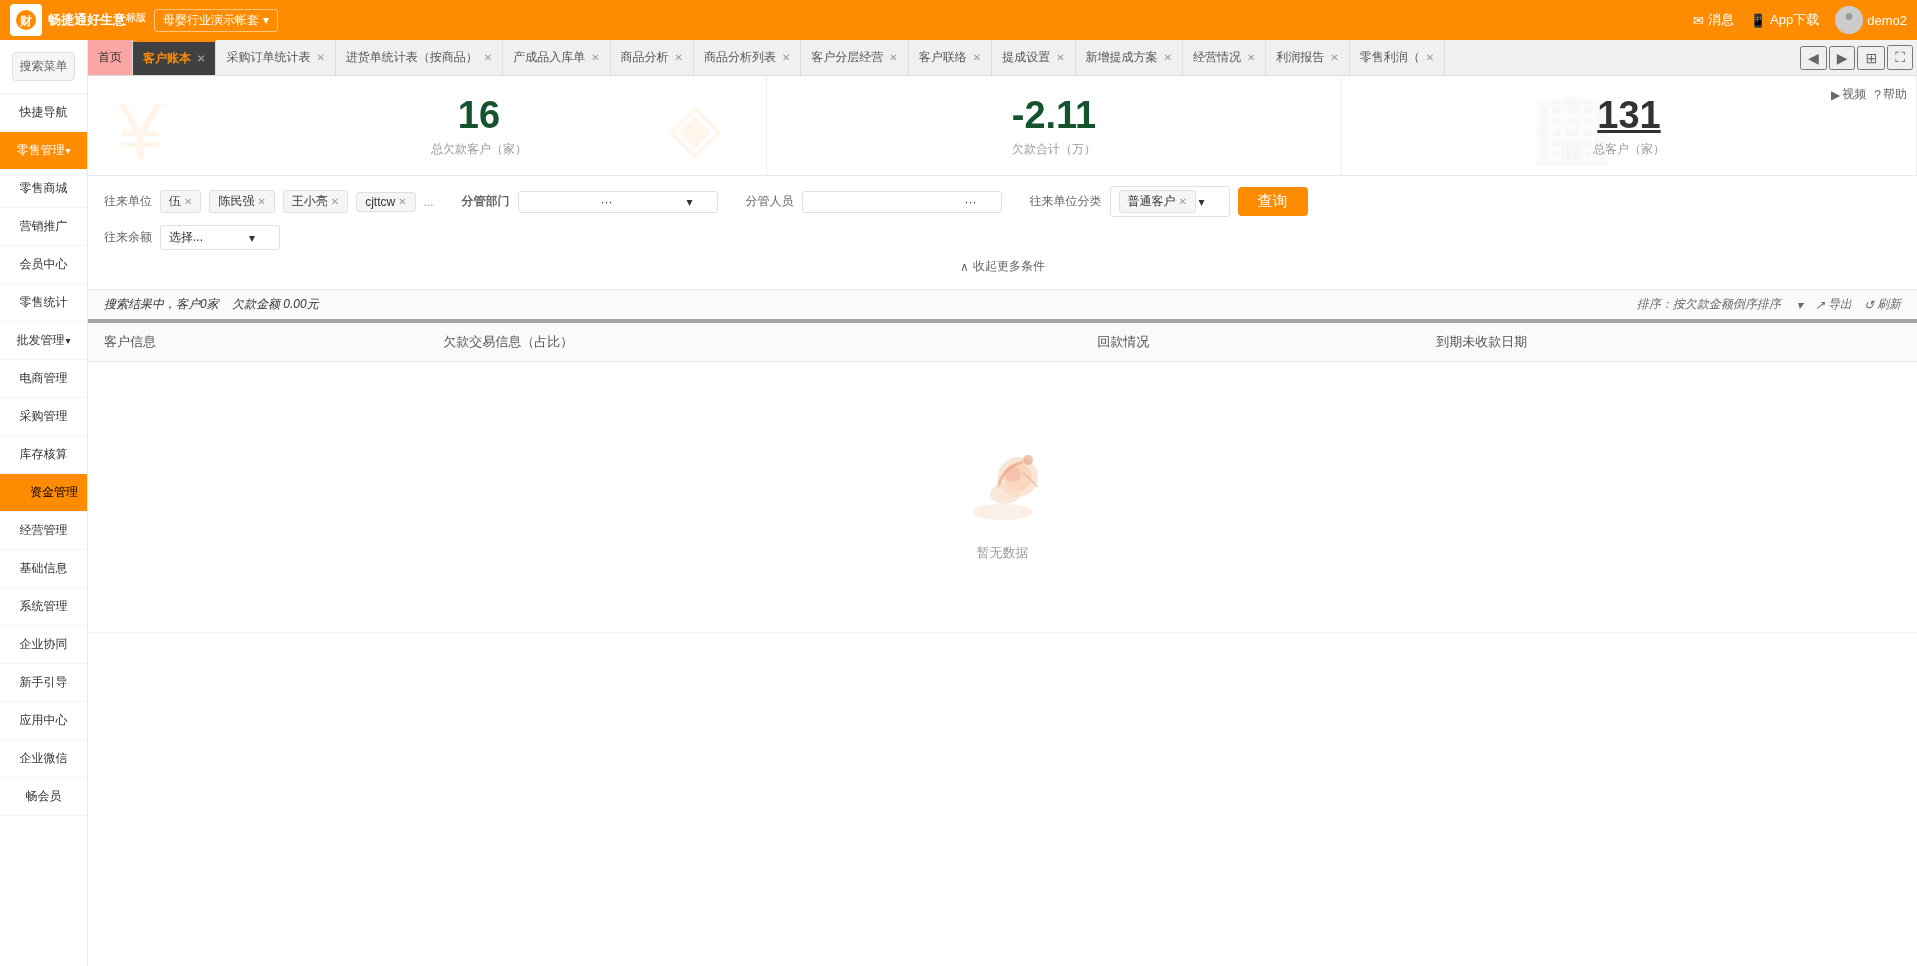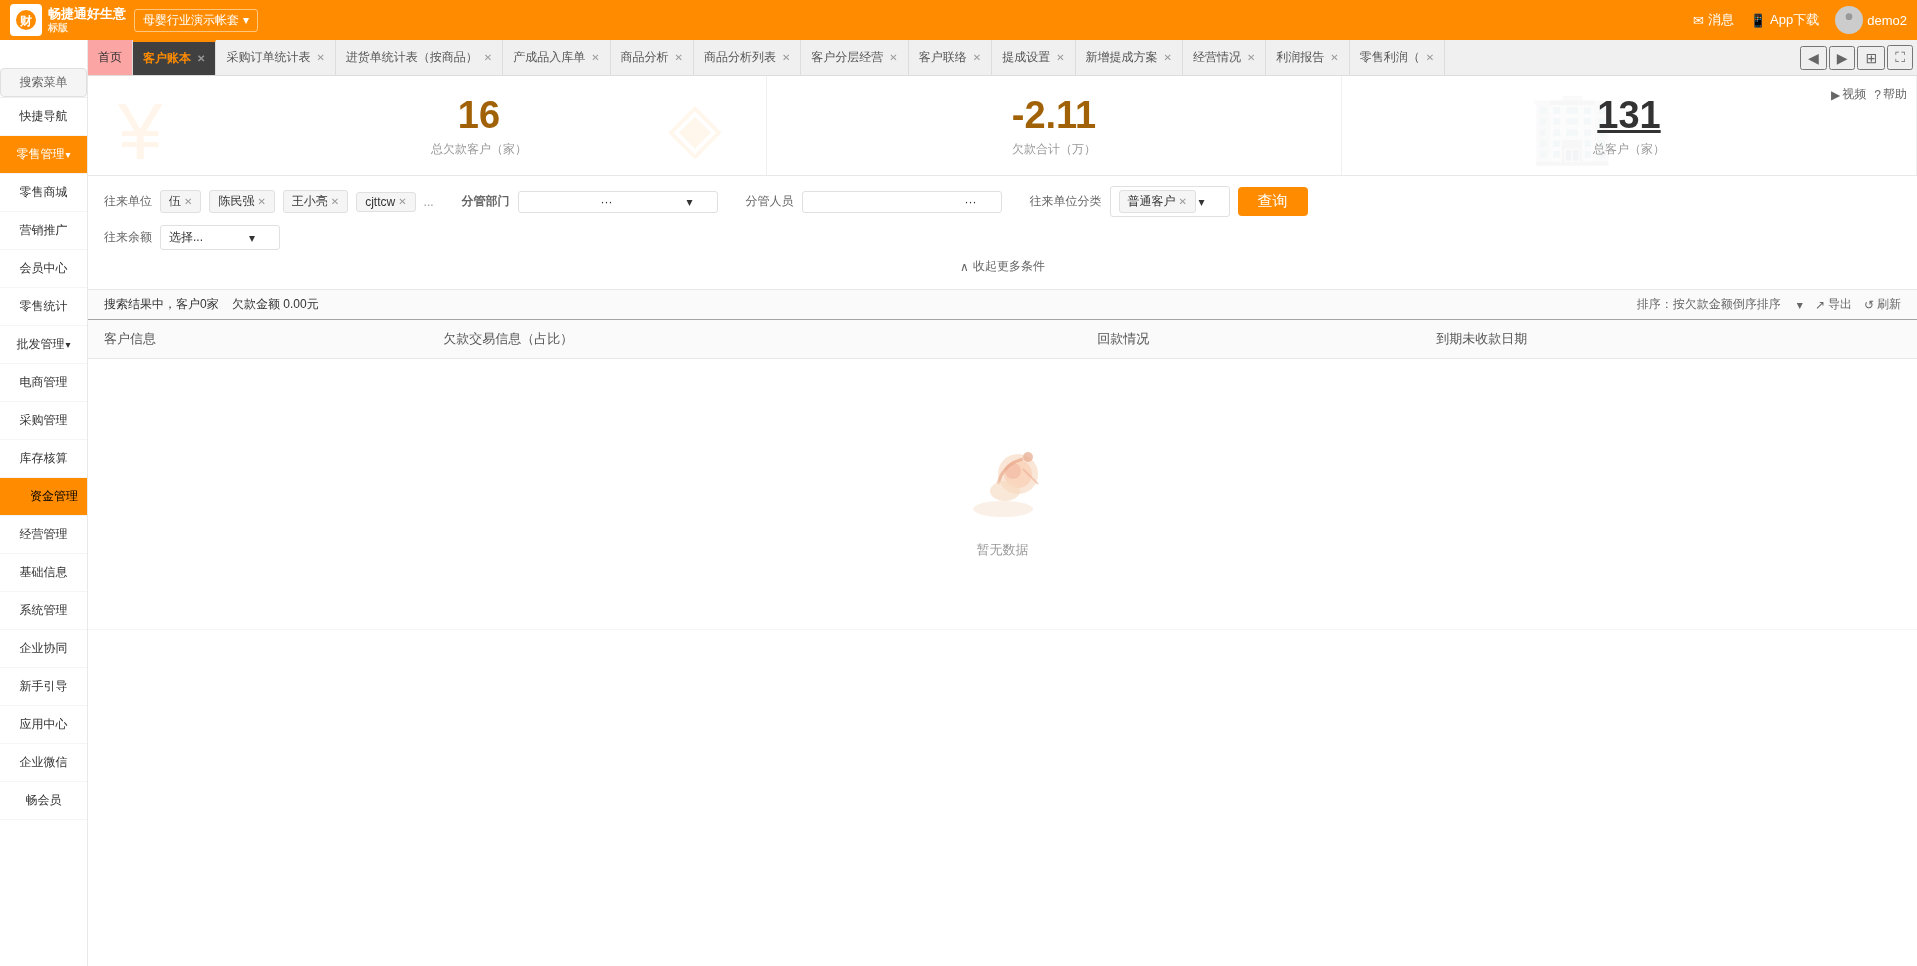--- a/index.html
+++ b/index.html
@@ -14,21 +14,21 @@
     .logo-icon svg { width: 24px; height: 24px; }
     .top-bar-right { display: flex; align-items: center; gap: 16px; color: white; font-size: 13px; }
     .top-bar-right .icon-btn { display: flex; align-items: center; gap: 4px; cursor: pointer; }
     .avatar { width: 28px; height: 28px; border-radius: 50%; background: #ccc; overflow: hidden; display: flex; align-items: center; justify-content: center; }
     .dropdown-selector { display: flex; align-items: center; gap: 4px; color: white; font-size: 12px; cursor: pointer; border: 1px solid rgba(255,255,255,0.5); border-radius: 3px; padding: 2px 8px; }
 
     .main-layout { display: flex; flex: 1; overflow: hidden; }
 
     
     .sidebar { width: 88px; background: #fff; border-right: 1px solid #e8e8e8; display: flex; flex-direction: column; overflow-y: auto; flex-shrink: 0; }
-    .sidebar-search { padding: 0; border-bottom: 1px solid #f0f0f0; margin-top: 28px; }
+    .sidebar-search { padding: 12px; border-bottom: 1px solid #f0f0f0; }
     .sidebar-search-btn { width: 100%; background: #f5f5f5; border: 1px solid #e0e0e0; border-radius: 4px; padding: 5px; font-size: 12px; color: #666; cursor: pointer; text-align: center; }
     .sidebar-nav-item { padding: 10px 8px; text-align: center; font-size: 12px; color: #333; cursor: pointer; border-bottom: 1px solid #f5f5f5; }
     .sidebar-nav-item.active { background: #ff8c00; color: white; }
     .sidebar-nav-item.active-light { color: #ff8c00; background: #fff5ed; }
     .sidebar-nav-sub { display: flex; align-items: center; justify-content: center; gap: 1px; }
     .sidebar-nav-item .arrow { font-size: 10px; }
 
     
     .tab-bar { height: 36px; background: #f0f0f0; display: flex; align-items: center; overflow: hidden; flex-shrink: 0; border-bottom: 1px solid #ddd; }
     .tab { display: flex; align-items: center; padding: 0 10px; height: 36px; font-size: 12px; color: #555; border-right: 1px solid #ddd; cursor: pointer; white-space: nowrap; gap: 4px; flex-shrink: 0; }
@@ -39,40 +39,40 @@
     .tab-extra-btn { padding: 2px 6px; cursor: pointer; font-size: 14px; color: #666; }
 
     
     .content-area { flex: 1; display: flex; flex-direction: column; overflow: hidden; }
 
     
     .stats-bar { background: white; display: flex; align-items: stretch; border-bottom: 1px solid #e8e8e8; flex-shrink: 0; min-height: 100px; position: relative; }
     .stat-item { flex: 1; display: flex; flex-direction: column; align-items: center; justify-content: center; padding: 16px; border-right: 1px solid #f0f0f0; position: relative; }
     .stat-item:last-child { border-right: none; }
     .stat-value { font-size: 38px; font-weight: bold; }
-    .stat-value.red { color: #a16207; }
+    .stat-value.red { color: #14532d; }
     .stat-value.black { color: #333; text-decoration: underline; }
     .stat-label { font-size: 12px; color: #999; margin-top: 4px; }
     .stat-actions { position: absolute; top: 10px; right: 10px; display: flex; gap: 8px; font-size: 12px; color: #666; }
     .stat-actions span { cursor: pointer; display: flex; align-items: center; gap: 2px; }
 
     
     .filter-area { background: white; padding: 10px 16px; border-bottom: 1px solid #e8e8e8; flex-shrink: 0; }
     .filter-row { display: flex; align-items: center; gap: 8px; margin-bottom: 8px; flex-wrap: wrap; }
     .filter-label { color: #666; font-size: 12px; white-space: nowrap; }
     .filter-tag { display: inline-flex; align-items: center; gap: 3px; background: #f5f5f5; border: 1px solid #e0e0e0; border-radius: 3px; padding: 2px 8px; font-size: 12px; color: #333; cursor: pointer; }
     .filter-tag .tag-close { color: #999; font-size: 10px; cursor: pointer; }
     .filter-more { color: #999; cursor: pointer; font-size: 12px; }
     .filter-select { border: 1px solid #e0e0e0; border-radius: 3px; padding: 3px 24px 3px 8px; font-size: 12px; color: #333; background: white; cursor: pointer; min-width: 120px; position: relative; display: flex; align-items: center; justify-content: space-between; }
     .filter-select-wide { min-width: 200px; }
     .collapse-btn { display: flex; align-items: center; gap: 4px; color: #666; cursor: pointer; font-size: 12px; margin: 4px auto; width: fit-content; }
     .search-btn-orange { background: #ff8c00; color: white; border: none; border-radius: 4px; padding: 5px 20px; font-size: 15px; cursor: pointer; }
 
     
-    .results-bar { background: #fafafa; padding: 6px 16px; border-bottom: 1px solid #a3a3a3; display: flex; align-items: center; justify-content: space-between; flex-shrink: 0; }
+    .results-bar { background: #fafafa; padding: 6px 16px; border-bottom: 4px solid #a3a3a3; display: flex; align-items: center; justify-content: space-between; flex-shrink: 0; font-style: italic; }
     .results-info { font-size: 12px; color: #666; }
     .results-info span { color: #333; }
     .results-actions { display: flex; align-items: center; gap: 12px; font-size: 12px; color: #666; }
     .results-actions .sort-label { display: flex; align-items: center; gap: 16px; }
     .results-actions .action-btn { display: flex; align-items: center; gap: 3px; cursor: pointer; }
 
     
     .table-container { flex: 1; background: white; overflow: auto; }
     .data-table { width: 100%; border-collapse: collapse; }
     .data-table th { background: #fafafa; padding: 10px 16px; text-align: left; font-size: 13px; color: #555; font-weight: normal; border-bottom: 1px solid #e8e8e8; white-space: nowrap; }
@@ -94,21 +94,21 @@
 
   <div class="top-bar">
     <div class="top-bar-left">
       <div class="logo-area">
         <div class="logo-icon">
           <svg viewBox="0 0 24 24" fill="#ff8c00">
               <circle cx="12" cy="12" r="10"></circle>
               <text x="12" y="17" font-size="12" text-anchor="middle" fill="white">财</text>
             </svg>
         </div>
-        <div style="display:flex;flex-direction:column;line-height:1.2;">
+        <div style="display:flex;flex-direction:row;line-height:1.2;">
           <span style="font-size:13px;color:white;font-weight:bold;">畅捷通好生意</span>
           <span style="font-size:10px;color:rgba(255,255,255,0.8);">标版</span>
         </div>
       </div>
       <div class="dropdown-selector">
         <span>母婴行业演示帐套</span>
         <span>▾</span>
       </div>
     </div>
     <div class="top-bar-right">

